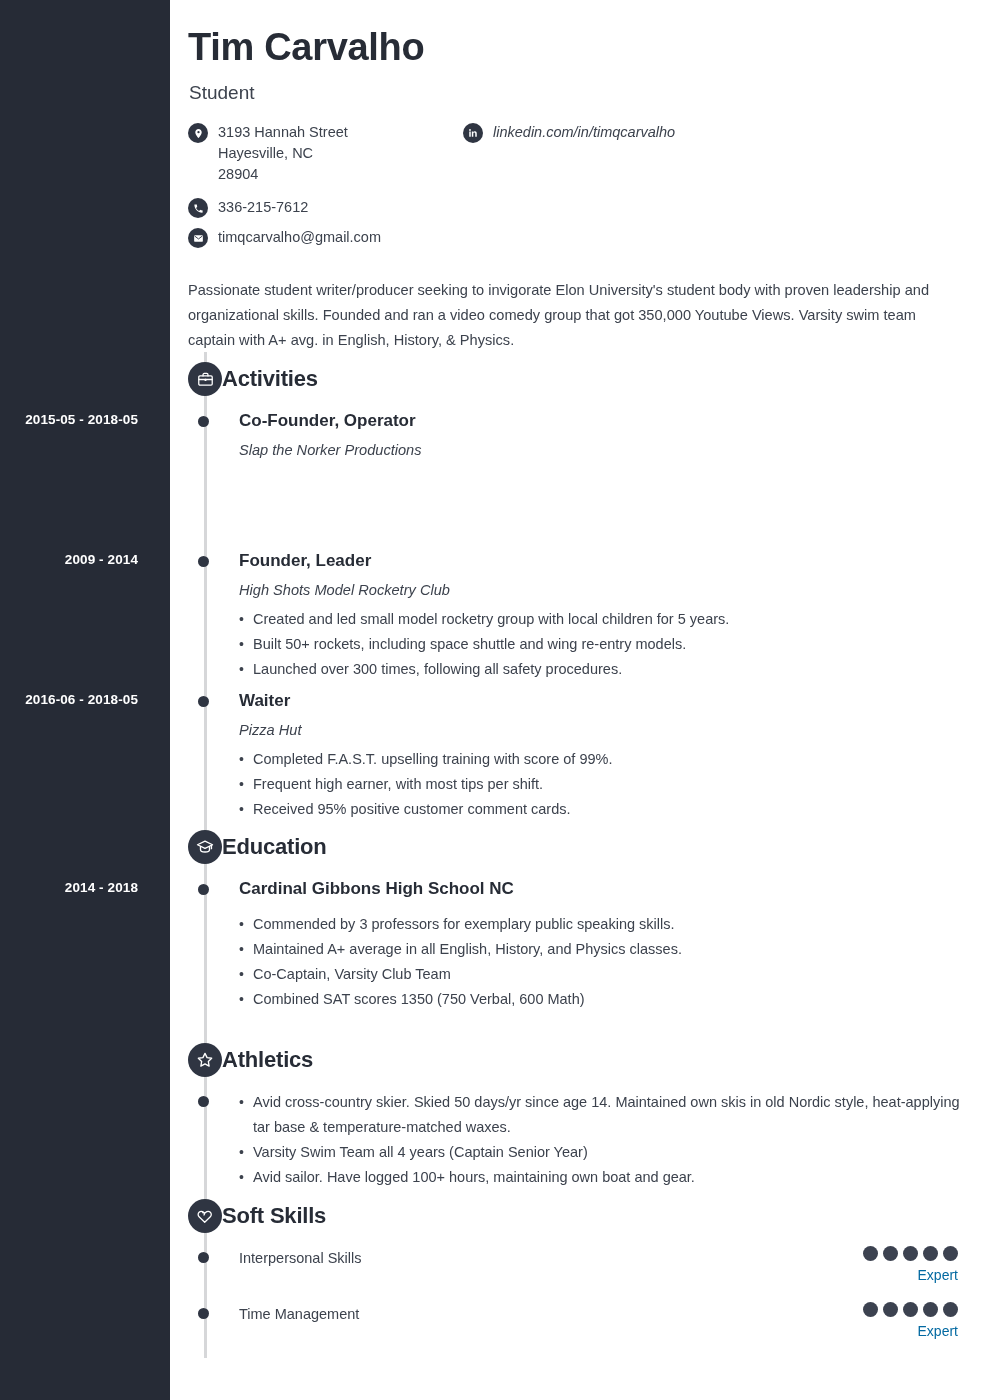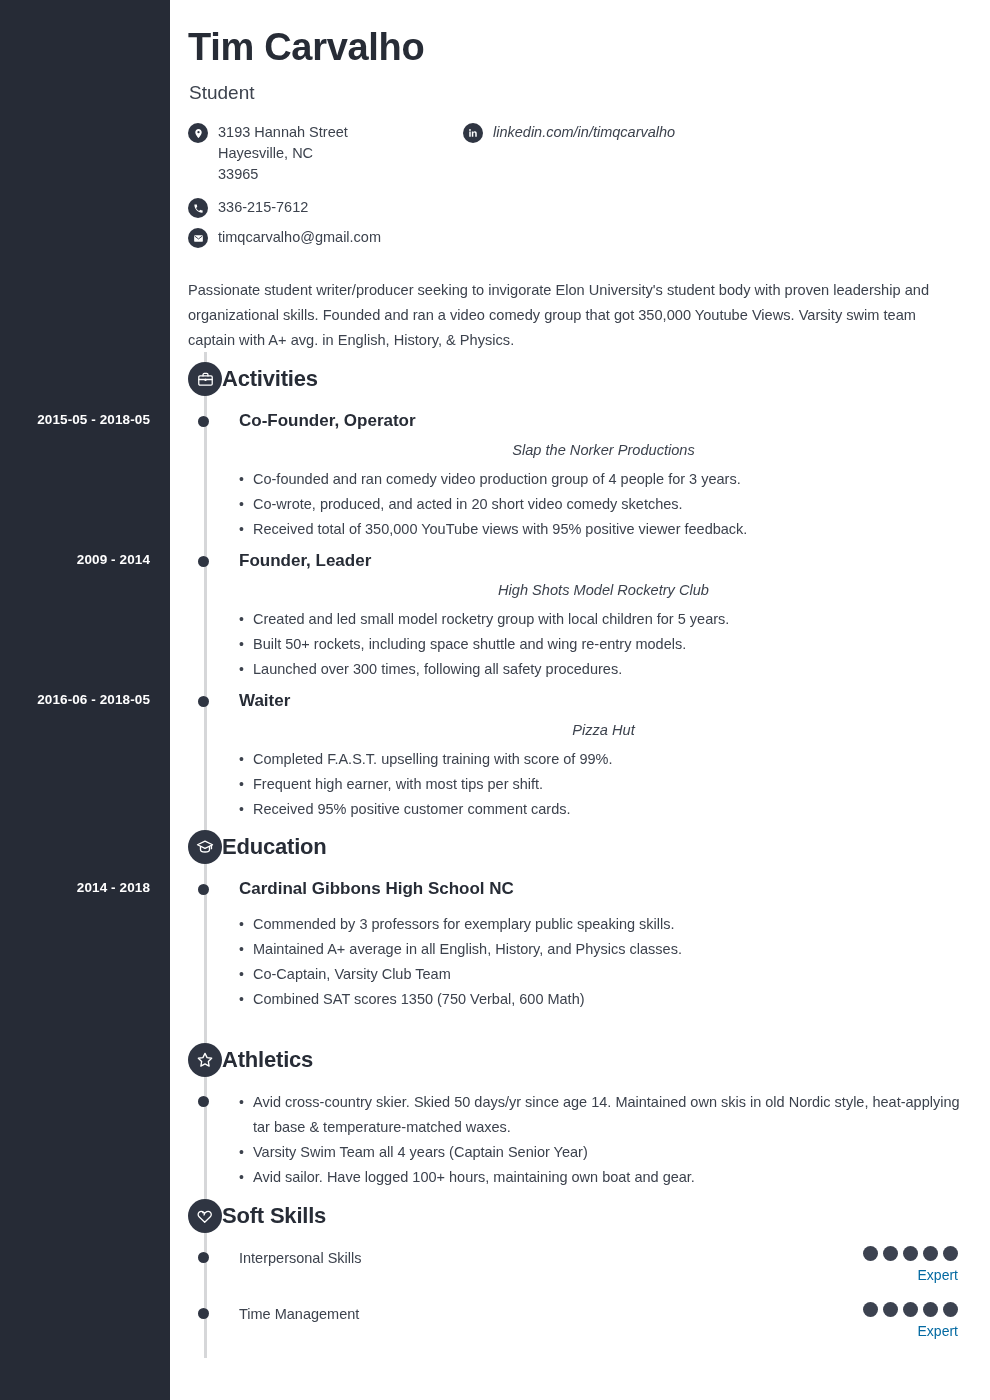--- a/index.html
+++ b/index.html
@@ -12,21 +12,21 @@
     overflow:hidden;
   }
   .page { position:relative; width:990px; height:1400px; background:#ffffff; }
 
   
   .sidebar {
     position:absolute; left:0; top:0; width:170px; height:1400px;
     background:#262b36;
   }
   .date-label {
-    position:absolute; right:20px;
+    position:absolute; right:32px;
     color:#ffffff; font-size:13.5px; font-weight:bold;
     white-space:nowrap; letter-spacing:.1px;
   }
 
   
   .main { position:absolute; left:170px; top:0; width:820px; height:1124px; }
 
   
   .timeline-rule {
     position:absolute; left:34px; top:352px; width:3px; height:1006px;
@@ -82,21 +82,21 @@
   
   .entry { position:absolute; left:18px; width:780px; }
   .node {
     position:absolute; left:10px; top:6px;
     width:11px; height:11px; border-radius:50%; background:#2f3542;
   }
   .entry-body { margin-left:51px; }
   .entry-title { font-size:17px; font-weight:bold; color:#272c36; line-height:22px; }
   .entry-sub {
     font-size:14.6px; font-style:italic; color:#3c424d;
-    margin-top:8px; line-height:20px;text-align:center;
+    margin-top:8px; line-height:20px;
   }
   ul.bullets { list-style:none; margin-top:7px; }
   ul.bullets li {
     position:relative; padding-left:14px;
     font-size:14.5px; line-height:25px; color:#3c424d;
   }
   ul.bullets li::before {
     content:"•"; position:absolute; left:0; top:0; color:#3c424d; font-size:14px;
   }
 
@@ -136,21 +136,21 @@
 
         <div class="contact-row">
           <span class="ci">
             <svg width="11" height="11" viewBox="0 0 24 24" fill="#ffffff">
                 <path d="M12 2C8.1 2 5 5.1 5 9c0 5.2 7 13 7 13s7-7.8 7-13c0-3.9-3.1-7-7-7zm0 9.5A2.5 2.5 0 1 1 12 6.5a2.5 2.5 0 0 1 0 5z"></path>
               </svg>
           </span>
           <span class="contact-text">
             <span>3193 Hannah Street</span>
             <span class="l2">Hayesville, NC</span>
-            <span class="l3">33965</span>
+            <span class="l3">28904</span>
           </span>
         </div>
 
         <div class="contact-row" style="margin-top:12px">
           <span class="ci">
             <svg width="11" height="11" viewBox="0 0 24 24" fill="#ffffff">
                 <path d="M6.6 10.8a15.1 15.1 0 0 0 6.6 6.6l2.2-2.2c.3-.3.7-.4 1-.2 1.2.4 2.4.6 3.6.6.6 0 1 .4 1 1V20c0 .6-.4 1-1 1C10.6 21 3 13.4 3 4c0-.6.4-1 1-1h3.5c.6 0 1 .4 1 1 0 1.3.2 2.5.6 3.6.1.3 0 .7-.2 1l-2.3 2.2z"></path>
               </svg>
           </span>
           <span class="contact-text">336-215-7612</span>
@@ -192,25 +192,20 @@
           </svg>
       </span>
       <span class="sec-title">Activities</span>
     </div>
 
     <div class="entry" style="top:410px">
       <span class="node"></span>
       <div class="entry-body">
         <div class="entry-title">Co-Founder, Operator</div>
         <div class="entry-sub">Slap the Norker Productions</div>
-        <ul class="bullets">
-          <li>Co-founded and ran comedy video production group of 4 people for 3 years.</li>
-          <li>Co-wrote, produced, and acted in 20 short video comedy sketches.</li>
-          <li>Received total of 350,000 YouTube views with 95% positive viewer feedback.</li>
-        </ul>
       </div>
     </div>
 
     <div class="entry" style="top:550px">
       <span class="node"></span>
       <div class="entry-body">
         <div class="entry-title">Founder, Leader</div>
         <div class="entry-sub">High Shots Model Rocketry Club</div>
         <ul class="bullets">
           <li>Created and led small model rocketry group with local children for 5 years.</li>

